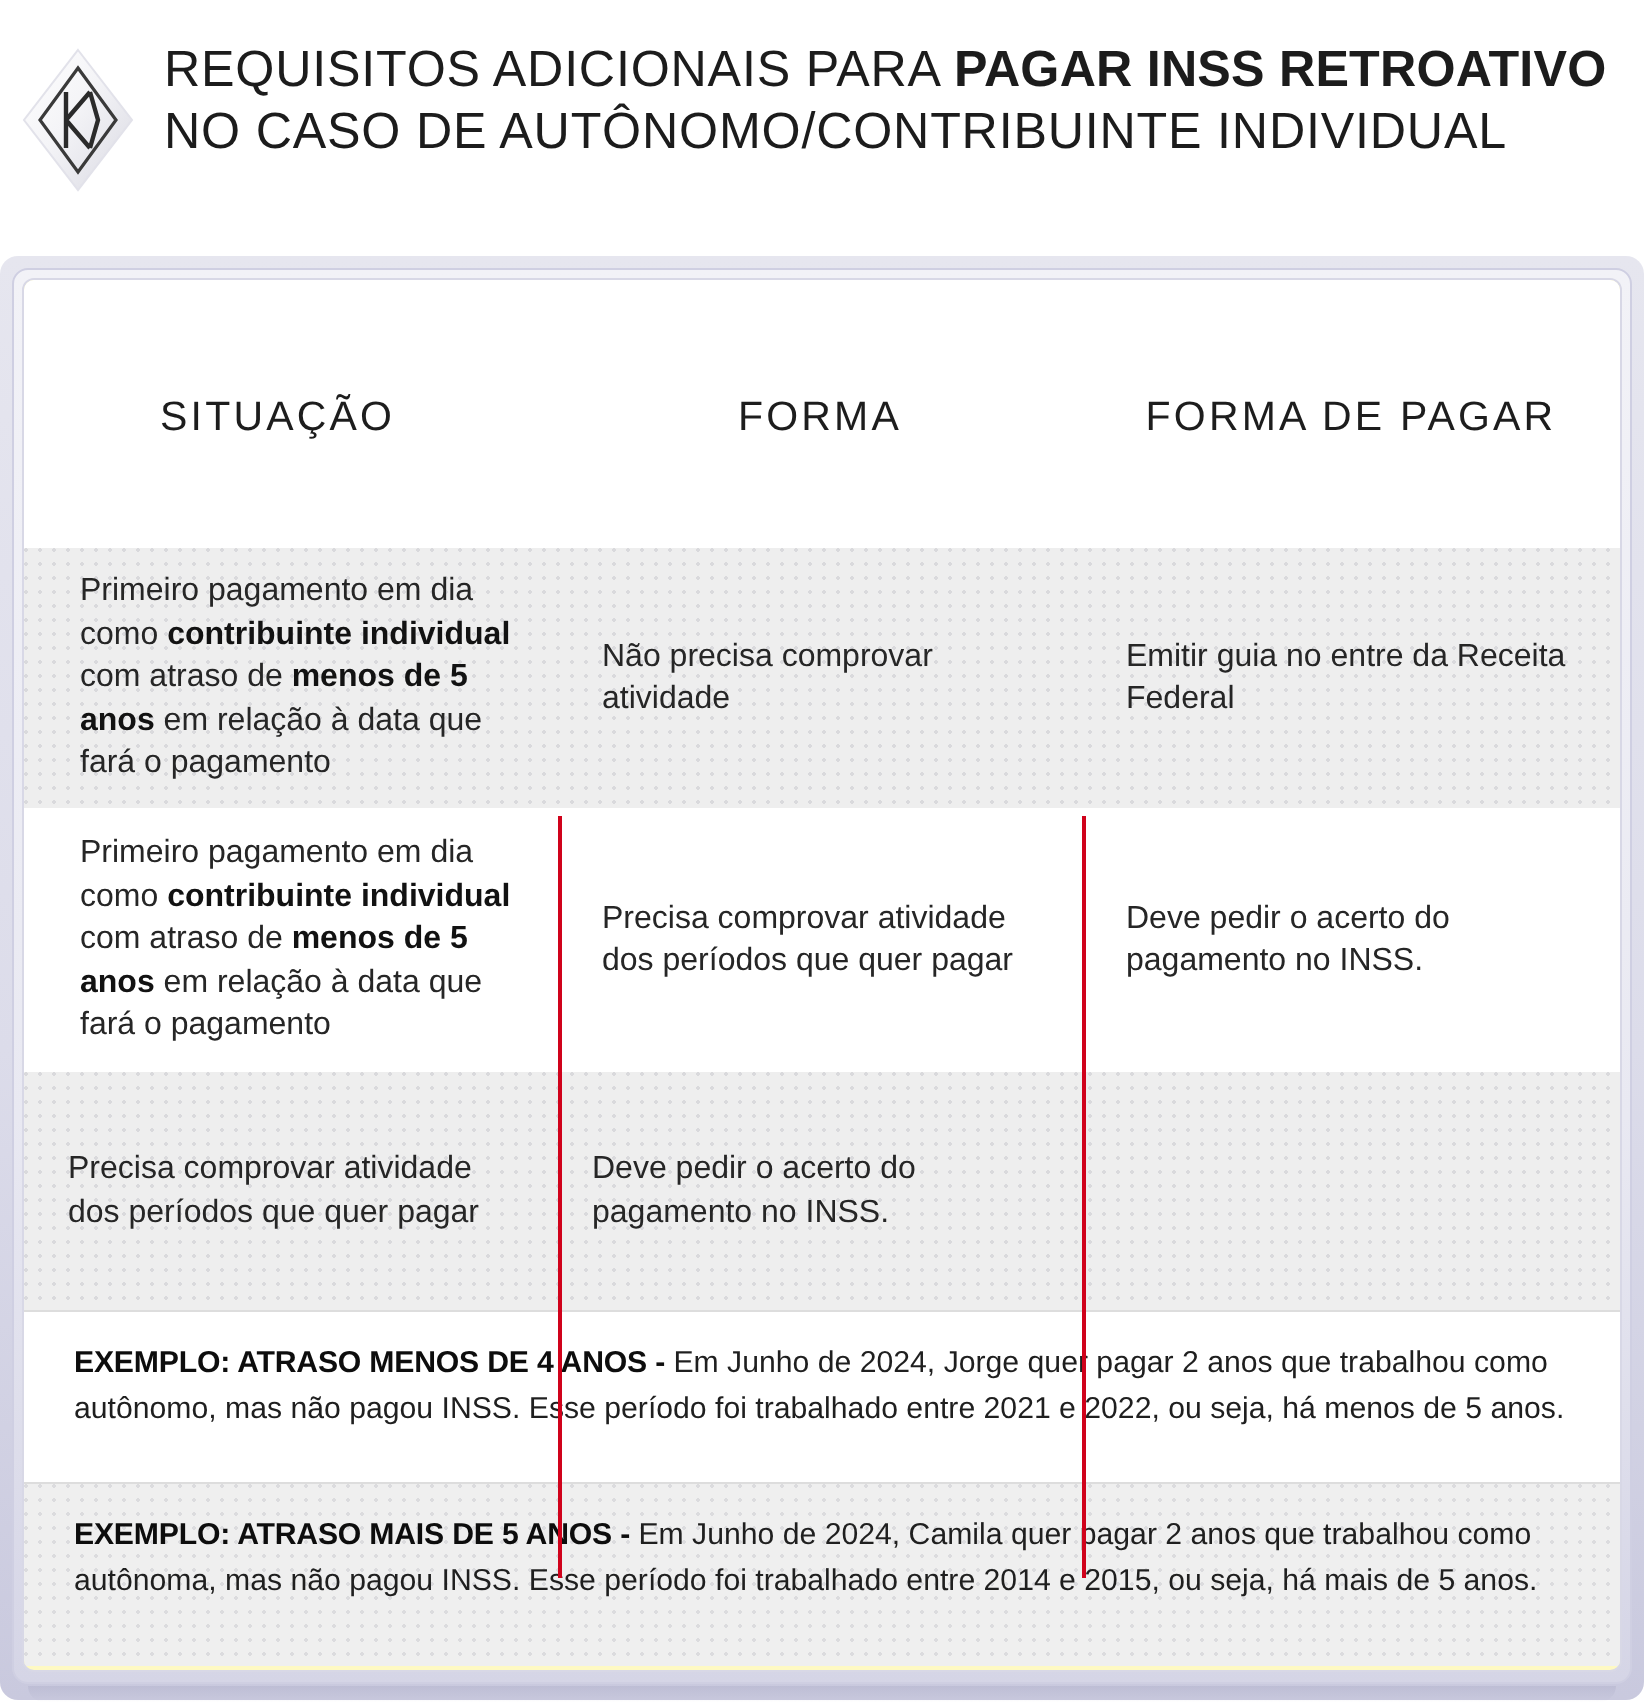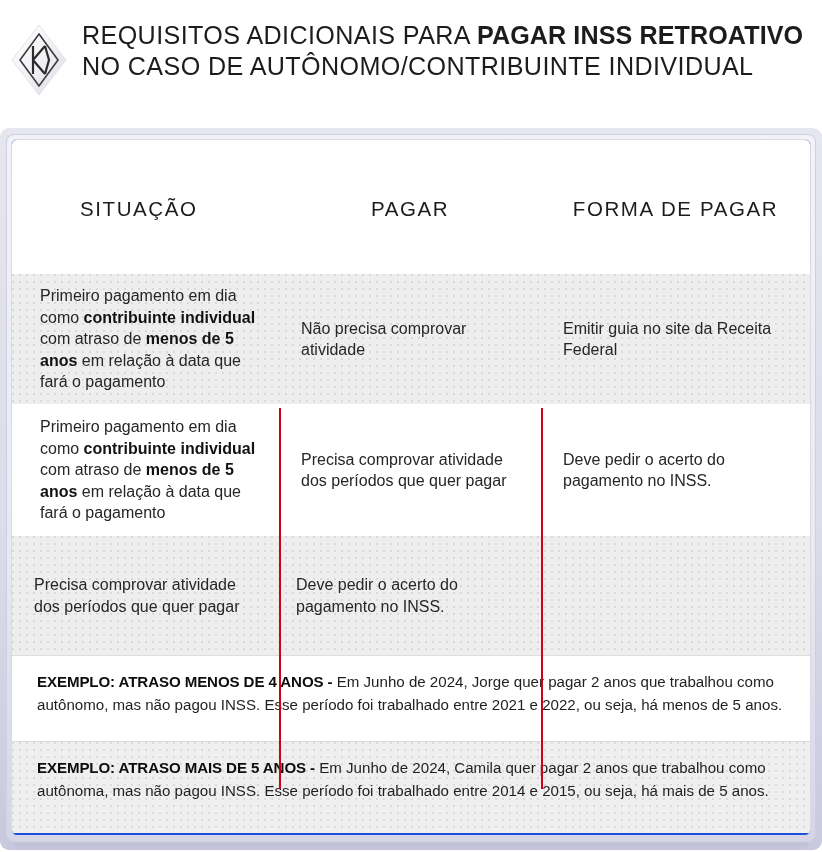--- a/index.html
+++ b/index.html
@@ -76,21 +76,21 @@
     border-radius: 8px;
     border: 1px solid #cfcfe2;
   }
   .frame-inner {
     position: absolute;
     left: 11px;
     top: 139px;
     width: 800px;
     height: 697px;
     box-sizing: border-box;
-    background: #1d4ed8;
+    background: #fef9c3;
     border-radius: 6px;
     border: 1px solid #d8d8e6;
     overflow: hidden;
   }
 
   
   .table-head {
     height: 134px;
     background: #ffffff;
     display: flex;
@@ -228,34 +228,34 @@
   </div>
 </div>
 
 <div class="frame-outer"></div>
 <div class="frame-mid"></div>
 
 <div class="frame-inner">
 
   <div class="table-head">
     <div class="col col-1 head-cell head-c1">SITUAÇÃO</div>
-    <div class="col col-2 head-cell head-c2">PAGAR</div>
+    <div class="col col-2 head-cell head-c2">FORMA</div>
     <div class="col col-3 head-cell head-c3">FORMA DE PAGAR</div>
   </div>
 
   <div class="tbody">
     <div class="dividers-zone">
       <div class="divider div-a"></div>
       <div class="divider div-b"></div>
     </div>
 
     <div class="row row-1 shaded">
       <div class="col col-1 cell cell-1"><span>Primeiro pagamento em dia como </span><b>contribuinte individual</b><span> com atraso de </span><b>menos de 5 anos</b><span> em relação à data que fará o pagamento</span></div>
       <div class="col col-2 cell cell-2"><span>Não precisa comprovar atividade</span></div>
-      <div class="col col-3 cell cell-3"><span>Emitir guia no site da Receita Federal</span></div>
+      <div class="col col-3 cell cell-3"><span>Emitir guia no entre da Receita Federal</span></div>
     </div>
 
     <div class="row row-2 plain">
       <div class="col col-1 cell cell-1"><span>Primeiro pagamento em dia como </span><b>contribuinte individual</b><span> com atraso de </span><b>menos de 5 anos</b><span> em relação à data que fará o pagamento</span></div>
       <div class="col col-2 cell cell-2"><span>Precisa comprovar atividade dos períodos que quer pagar</span></div>
       <div class="col col-3 cell cell-3"><span>Deve pedir o acerto do pagamento no INSS.</span></div>
     </div>
 
     <div class="row row-3 shaded">
       <div class="col col-2 cell cell-2"><span>Precisa comprovar atividade dos períodos que quer pagar</span></div>

